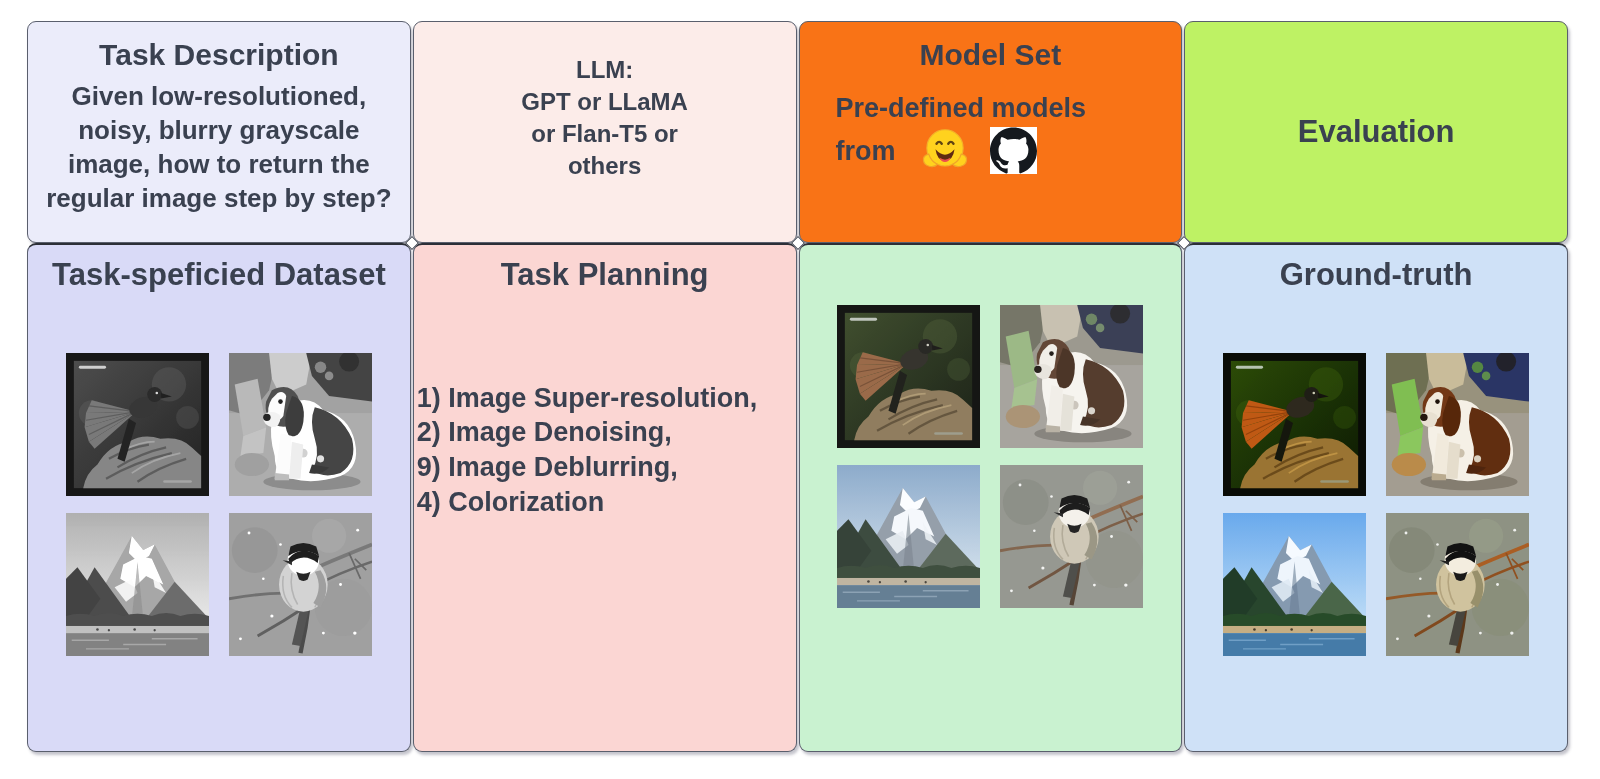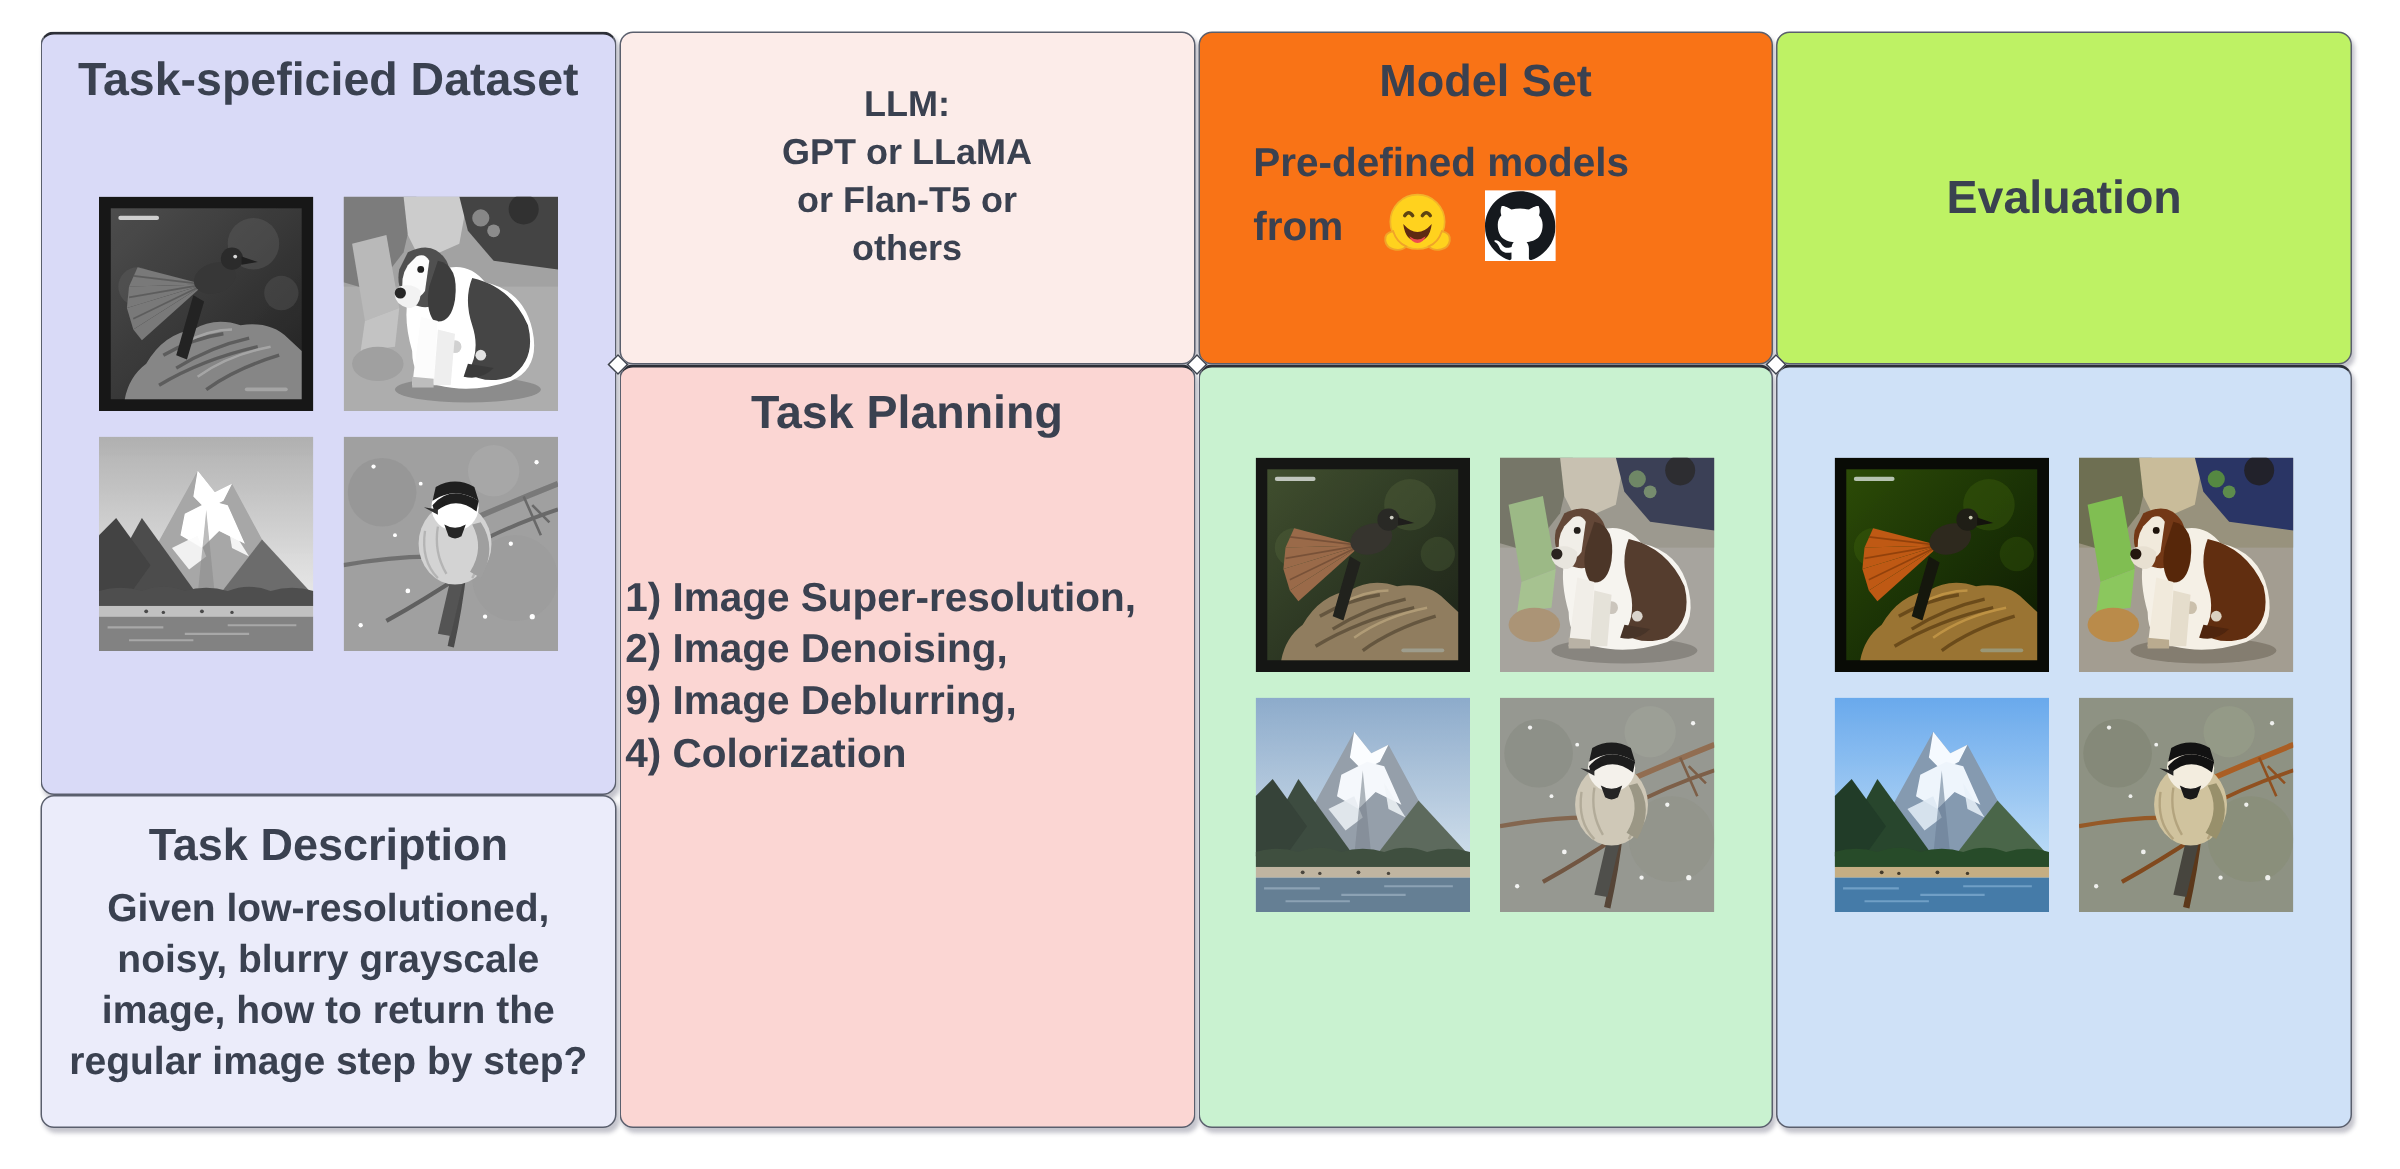--- a/index.html
+++ b/index.html
@@ -32,43 +32,43 @@
   .connector{position:absolute;top:243px;width:8px;height:8px;background:#ffffff;
              border:1.5px solid #3C414D;transform:translate(-50%,-50%) rotate(45deg);}
 </style>
 </head>
 <body>
 
 <div class="page">
   <div class="cols">
 
     <div class="col">
-      <section class="box bottom" style="background-color: rgb(217, 218, 247);">
-        <h2 class="title big">Task-speficied Dataset</h2>
-        <div class="image-grid filter-grayscale">
-            <svg viewBox="0 0 100 100" class="photo">
-              <use href="#sym-bird-on-stump"></use>
-            </svg>
-            <svg viewBox="0 0 100 100" class="photo">
-              <use href="#sym-spaniel-dog"></use>
-            </svg>
-            <svg viewBox="0 0 100 100" class="photo">
-              <use href="#sym-snow-mountain"></use>
-            </svg>
-            <svg viewBox="0 0 100 100" class="photo">
-              <use href="#sym-chickadee-bird"></use>
-            </svg>
-          </div>
-      </section>
       <section class="box top" style="background-color: rgb(235, 236, 250);">
         <h2 class="title">Task Description</h2>
         <p class="body-text pre">Given low-resolutioned,
 noisy, blurry grayscale
 image, how to return the
 regular image step by step?</p>
+      </section>
+      <section class="box bottom" style="background-color: rgb(217, 218, 247);">
+        <h2 class="title big">Task-speficied Dataset</h2>
+        <div class="image-grid filter-grayscale">
+            <svg viewBox="0 0 100 100" class="photo">
+              <use href="#sym-bird-on-stump"></use>
+            </svg>
+            <svg viewBox="0 0 100 100" class="photo">
+              <use href="#sym-spaniel-dog"></use>
+            </svg>
+            <svg viewBox="0 0 100 100" class="photo">
+              <use href="#sym-snow-mountain"></use>
+            </svg>
+            <svg viewBox="0 0 100 100" class="photo">
+              <use href="#sym-chickadee-bird"></use>
+            </svg>
+          </div>
       </section>
     </div>
 
     <div class="col">
       <section class="box top" style="background-color: rgb(252, 236, 233);">
         <div class="llm-text pre">LLM:
 GPT or LLaMA
 or Flan-T5 or
 others</div>
       </section>
@@ -123,20 +123,21 @@
             </svg>
           </div>
       </section>
     </div>
 
     <div class="col">
       <section class="box top center-box" style="background-color: #bef264;">
         <h2 class="title">Evaluation</h2>
       </section>
       <section class="box bottom" style="background-color: rgb(207, 225, 247);">
+        <h2 class="title big">Ground-truth</h2>
         <div class="image-grid filter-full-color">
             <svg viewBox="0 0 100 100" class="photo">
               <use href="#sym-bird-on-stump"></use>
             </svg>
             <svg viewBox="0 0 100 100" class="photo">
               <use href="#sym-spaniel-dog"></use>
             </svg>
             <svg viewBox="0 0 100 100" class="photo">
               <use href="#sym-snow-mountain"></use>
             </svg>

